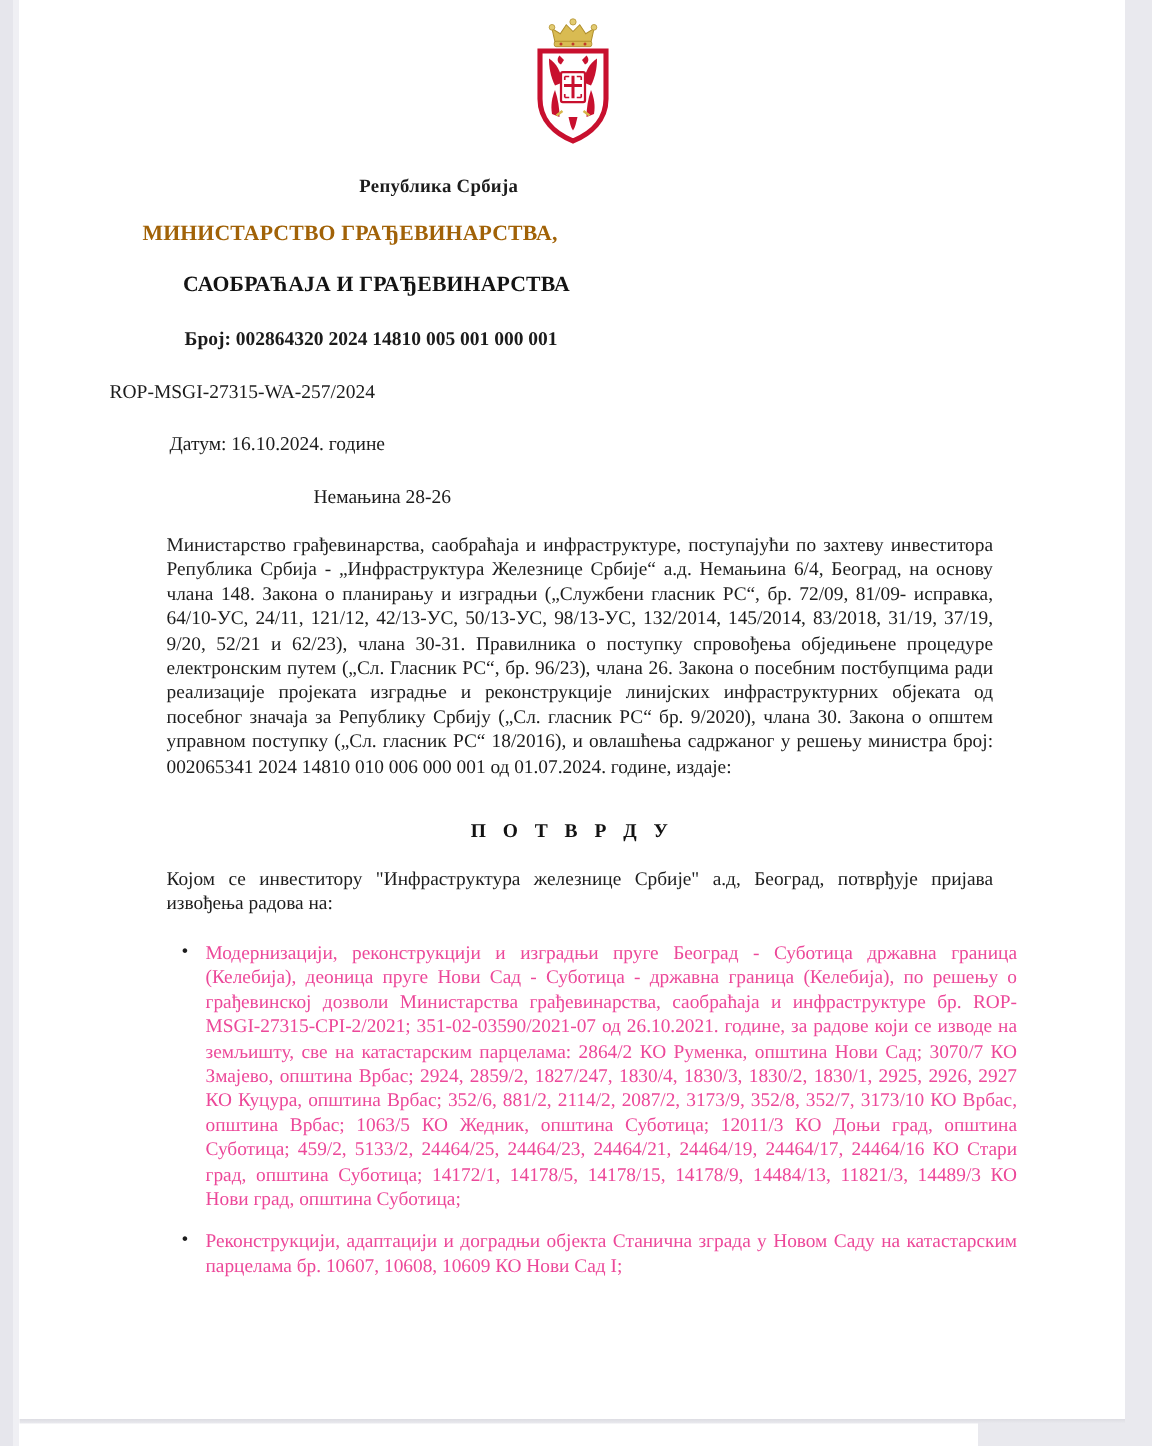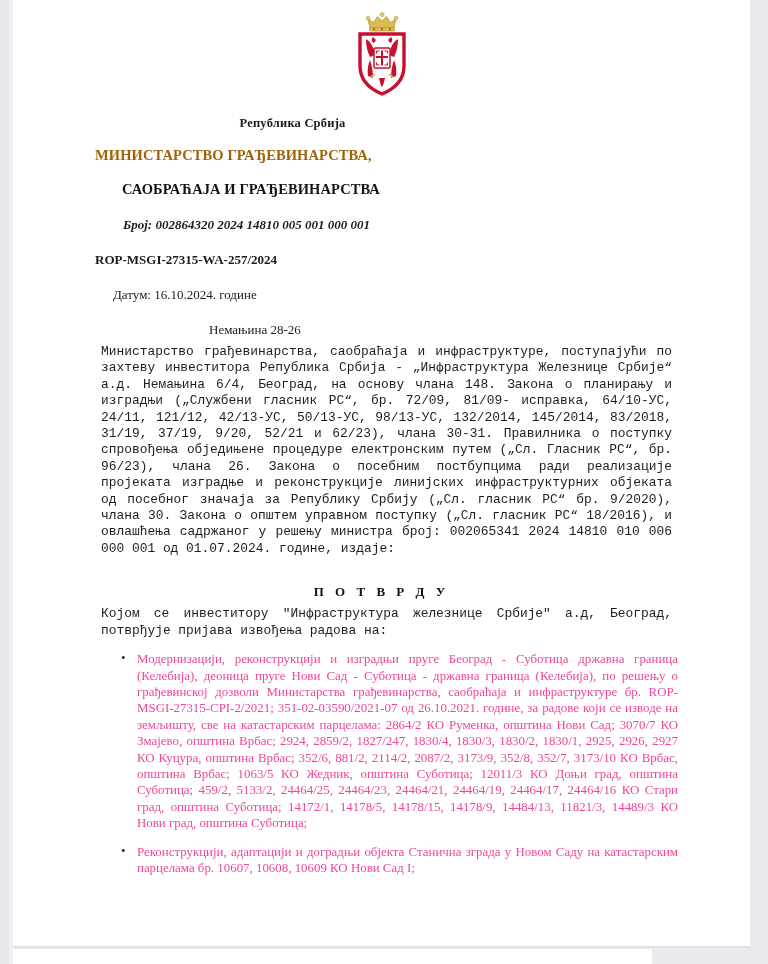--- a/index.html
+++ b/index.html
@@ -88,37 +88,36 @@
     margin: 17px 0 0 0;
     padding-left: 109px;
     letter-spacing: 0.1px;
   }
 
   .ref-line {
     font-size: 13px;
     color: #1b1b1b;
     margin: 19px 0 0 0;
   }
-  .ref-broj     { padding-left: 110px; font-weight: bold; font-style: italic; }
-  .ref-rop      { padding-left: 82px; font-weight: bold; }
+  .ref-broj     { padding-left: 110px; font-weight: bold; }
+  .ref-rop      { padding-left: 60px; font-weight: normal; }
   .ref-datum    { padding-left: 100px; }
   .ref-address  { padding-left: 196px; }
 
   
   .body-block {
     padding: 0 72px 0 82px;
   }
   p.just {
     text-align: justify;
     text-justify: inter-word;
     font-size: 12.9px;
     line-height: 16.4px;
     color: #1d1d1d;
-    margin: 6px;
-    font-family: Liberation Mono, monospace;
+    margin: 16px;
   }
   .para-main {
     margin-top: 20px;
   }
 
   .potvrdu {
     text-align: center;
     font-weight: bold;
     font-size: 13px;
     letter-spacing: 4px;

